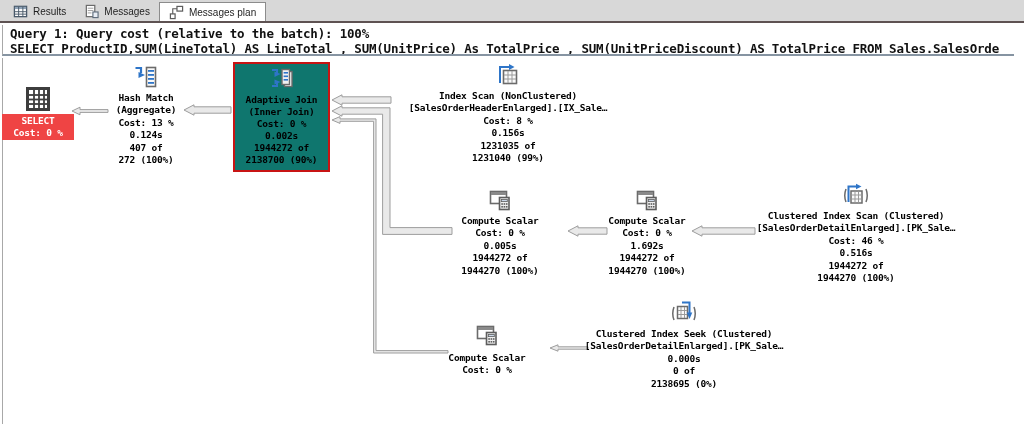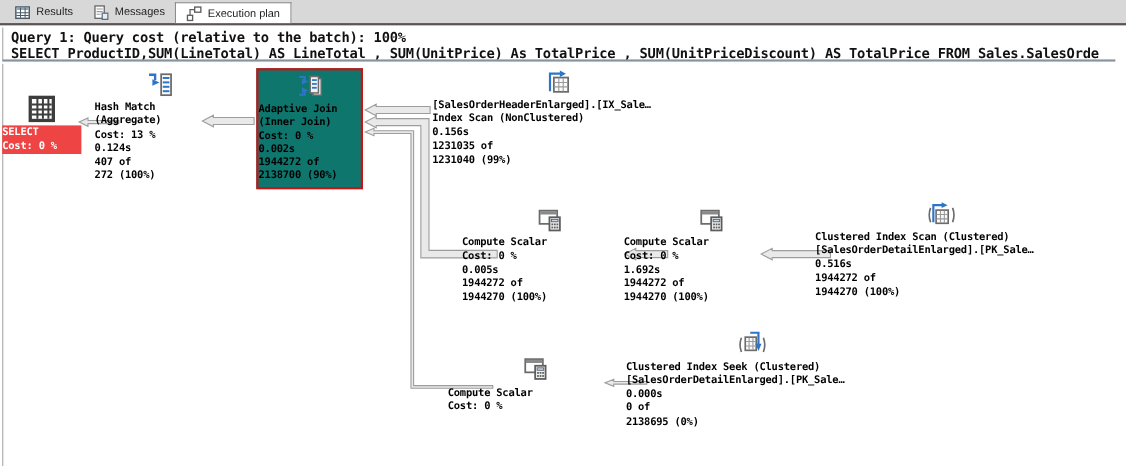--- a/index.html
+++ b/index.html
@@ -32,21 +32,21 @@
     color:#111;line-height:14.5px;white-space:pre;letter-spacing:-0.2px;
   }
   
   .plan{
     position:absolute;left:2px;top:58px;width:1022px;height:366px;
     border-left:1px solid #a8a8a8;background:#ffffff;z-index:0;
   }
   .connectors{position:absolute;left:0;top:0;width:1024px;height:424px;z-index:1;}
   .connectors path{fill:#e9e9e9;stroke:#9d9d9d;stroke-width:1;}
   .node{
-    position:absolute;z-index:2;text-align:left;cursor:default;
+    position:absolute;z-index:2;text-align:center;cursor:default;
   }
   .node .oplines{
     font-family:"DejaVu Sans Mono", monospace;font-size:9.5px;font-weight:bold;
     color:#000;line-height:12.4px;letter-spacing:-0.2px;white-space:nowrap;margin-top:2px;
   }
   .node svg.op-icon{display:block;margin:0 auto;}
   .node.redbox{
     border:2px solid #c81414;padding:2px 0 3px 0;background:#0f766e;
   }
   .selbox{
@@ -83,21 +83,21 @@
       <rect x="9.5" y="8.5" width="5.5" height="6" fill="#e8edf4" stroke="#5d6b7a" stroke-width="1.2"></rect>
     </svg>
     <span>Messages</span>
   </div>
   <div class="tab active">
     <svg width="15" height="15" viewBox="0 0 16 16">
       <polyline points="4,9.5 4,4 8.5,4" fill="none" stroke="#5d5d5d" stroke-width="1.2"></polyline>
       <rect x="8.5" y="1.5" width="6" height="5" fill="#ffffff" stroke="#5d5d5d" stroke-width="1.3"></rect>
       <rect x="1.5" y="9.5" width="5" height="5" fill="#ffffff" stroke="#5d5d5d" stroke-width="1.3"></rect>
     </svg>
-    <span>Execution plan</span>
+    <span>Messages plan</span>
   </div>
 </div>
 
 <div class="queryhdr">
   <div class="qline">Query 1: Query cost (relative to the batch): 100%</div>
   <div class="qline">SELECT ProductID,SUM(LineTotal) AS LineTotal , SUM(UnitPrice) As TotalPrice , SUM(UnitPriceDiscount) AS TotalPrice FROM Sales.SalesOrde</div>
 </div>
 
 <div class="plan"></div>
 
@@ -182,22 +182,23 @@
     <g stroke="#9a9a9a" stroke-width="1">
       <line x1="9" y1="13" x2="21" y2="13"></line>
         <line x1="9" y1="17" x2="21" y2="17"></line>
       <line x1="13" y1="9" x2="13" y2="21"></line>
         <line x1="17" y1="9" x2="17" y2="21"></line>
     </g>
     <polyline points="5,21 5,5 15,5" fill="none" stroke="#2e75c8" stroke-width="2"></polyline>
     <path d="M14,2 L19.5,5 L14,8 Z" fill="#2e75c8"></path>
   </svg>
   <div class="oplines">
+    <div>Index Scan (NonClustered)</div>
     <div>[SalesOrderHeaderEnlarged].[IX_Sale…</div>
-    <div>Index Scan (NonClustered)</div>
+    <div>Cost: 8 %</div>
     <div>0.156s</div>
     <div>1231035 of</div>
     <div>1231040 (99%)</div>
   </div>
 </div>
 
 <div class="node" style="left:420px;top:187px;width:160px;">
   <svg class="op-icon" width="26" height="26" viewBox="0 0 26 26">
     <rect x="3.5" y="4.5" width="16" height="12" fill="#ffffff" stroke="#6b6b6b" stroke-width="1.6"></rect>
     <rect x="4" y="5" width="15" height="3" fill="#8a8a8a"></rect>
@@ -255,20 +256,21 @@
         <line x1="8.5" y1="17" x2="18.5" y2="17"></line>
       <line x1="12" y1="9.5" x2="12" y2="20.5"></line>
         <line x1="15.5" y1="9.5" x2="15.5" y2="20.5"></line>
     </g>
     <polyline points="5.5,20 5.5,4.5 14,4.5" fill="none" stroke="#2e75c8" stroke-width="2"></polyline>
     <path d="M13,1.8 L18.5,4.5 L13,7.2 Z" fill="#2e75c8"></path>
   </svg>
   <div class="oplines">
     <div>Clustered Index Scan (Clustered)</div>
     <div>[SalesOrderDetailEnlarged].[PK_Sale…</div>
+    <div>Cost: 46 %</div>
     <div>0.516s</div>
     <div>1944272 of</div>
     <div>1944270 (100%)</div>
   </div>
 </div>
 
 <div class="node" style="left:407px;top:322px;width:160px;">
   <svg class="op-icon" width="26" height="26" viewBox="0 0 26 26">
     <rect x="3.5" y="4.5" width="16" height="12" fill="#ffffff" stroke="#6b6b6b" stroke-width="1.6"></rect>
     <rect x="4" y="5" width="15" height="3" fill="#8a8a8a"></rect>

